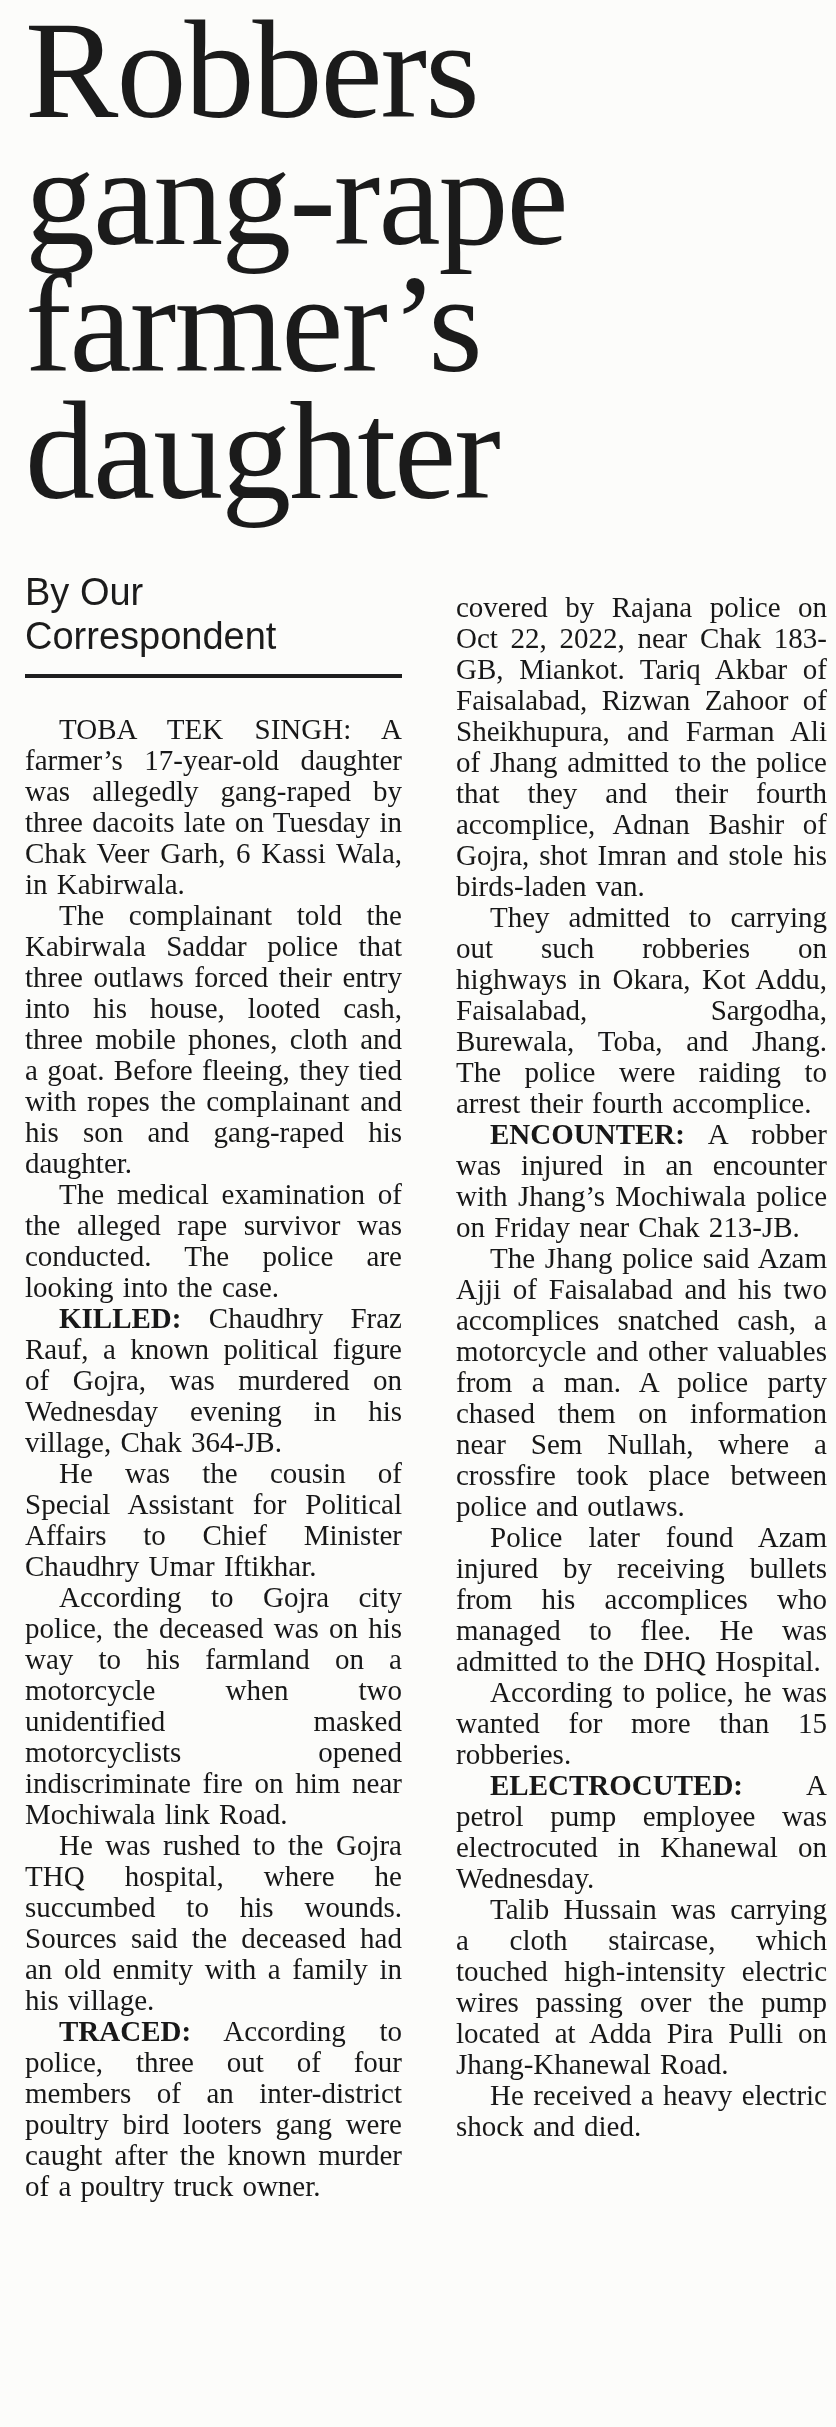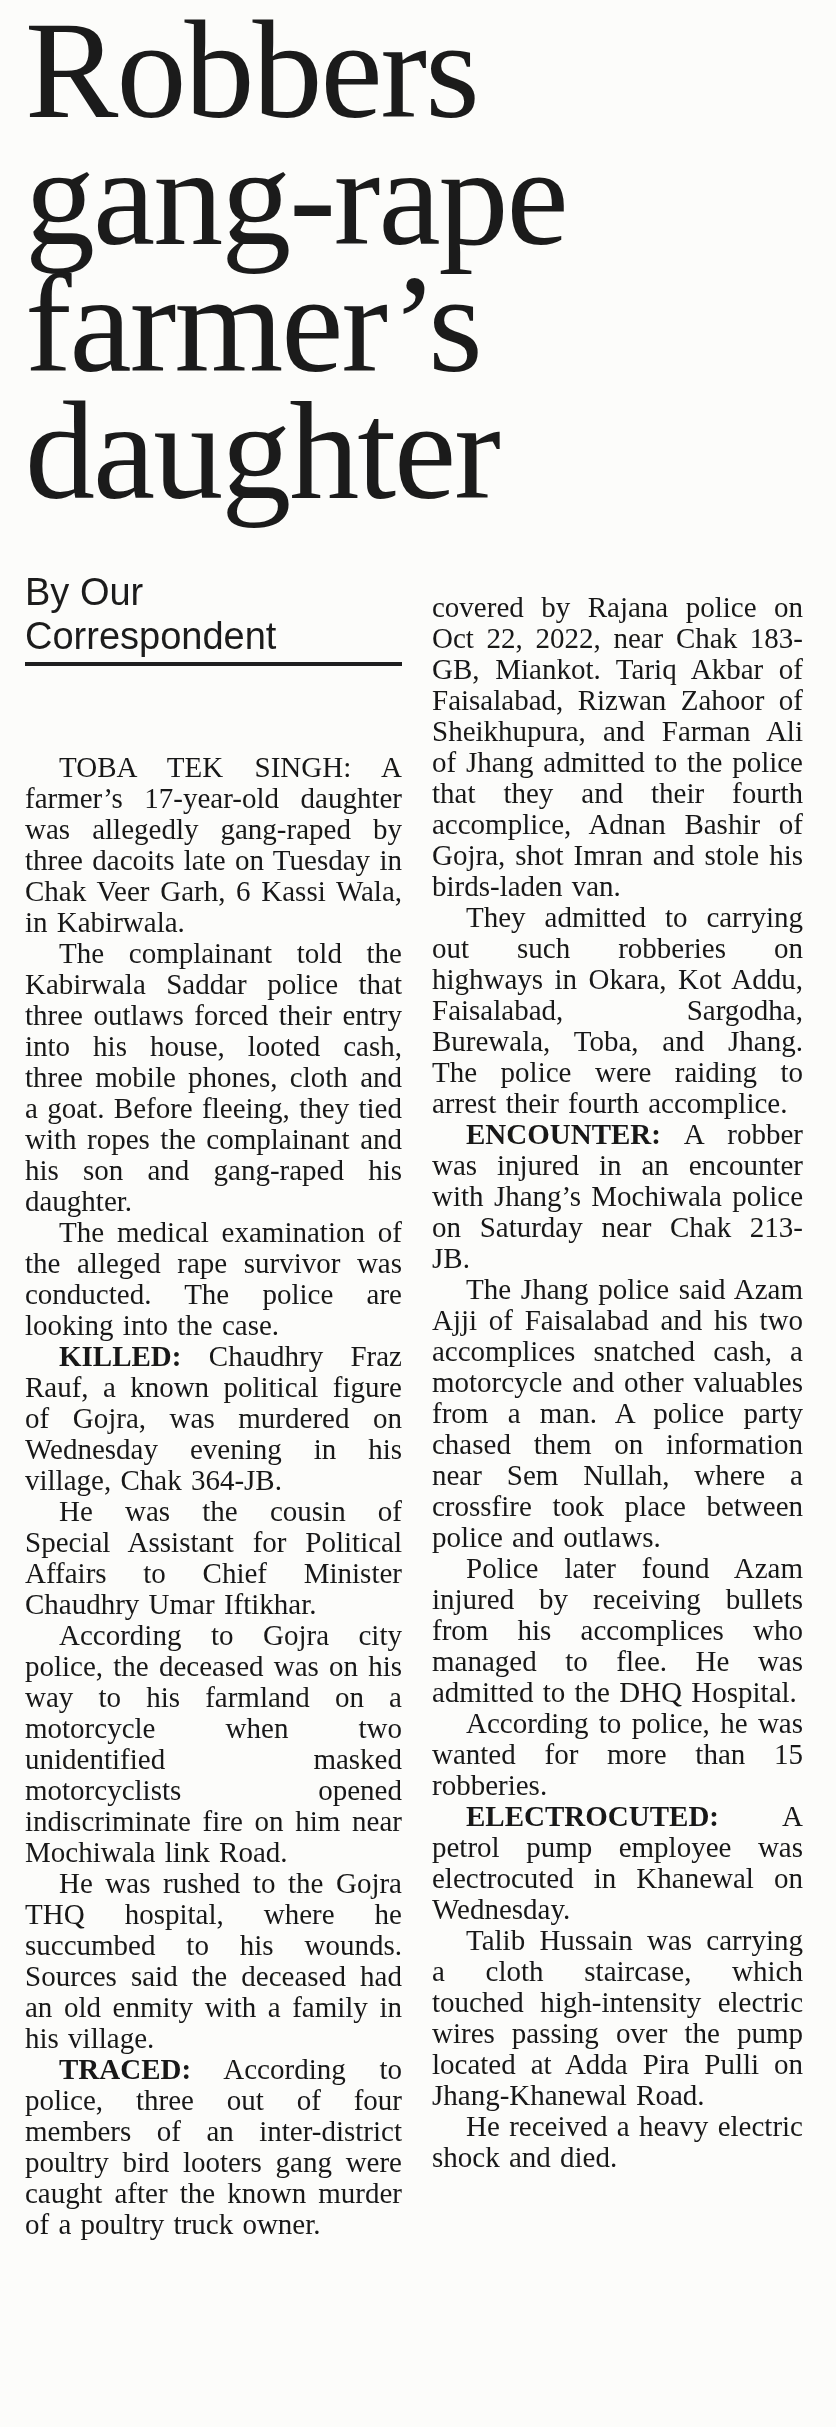--- a/index.html
+++ b/index.html
@@ -23,32 +23,32 @@
     color: #1b1b1b;
   }
   .cols {
     display: flex;
     margin: 56px 0 0 25px;
   }
   .col { box-sizing: border-box; }
   .col-left { width: 377px; }
   .col-right {
     width: 371px;
-    margin-left: 30px;
+    margin-left: 54px;
     padding-top: 22px;
   }
   .byline-wrap {
     font-family: "Liberation Sans", sans-serif;
     font-size: 38px;
     line-height: 44px;
     color: #1c1c1c;
-    padding-bottom: 4px;
+    padding-bottom: 16px;
     border-bottom: 4px solid #1f1f1f;
   }
-  .body-left { margin-top: 86px; }
+  .body-left { margin-top: 36px; }
   .para {
     margin: 0;
     font-size: 29px;
     line-height: 31px;
     text-align: justify;
     text-indent: 34px;
     word-spacing: 2px;
     color: #181818;
   }
   .para .lead { font-weight: 700; }
@@ -75,21 +75,21 @@
         <p class="para"><b class="lead"></b><span>He was the cousin of Special Assistant for Political Affairs to Chief Minister Chaudhry Umar Iftikhar.</span></p>
         <p class="para"><b class="lead"></b><span>According to Gojra city police, the deceased was on his way to his farmland on a motorcycle when two unidentified masked motorcyclists opened indiscriminate fire on him near Mochiwala link Road.</span></p>
         <p class="para"><b class="lead"></b><span>He was rushed to the Gojra THQ hospital, where he succumbed to his wounds. Sources said the deceased had an old enmity with a family in his village.</span></p>
         <p class="para"><b class="lead">TRACED:</b><span> According to police, three out of four members of an inter-district poultry bird looters gang were caught after the known murder of a poultry truck owner.</span></p>
       </div>
     </div>
 
     <div class="col col-right">
       <p class="para no-indent"><b class="lead"></b><span>covered by Rajana police on Oct 22, 2022, near Chak 183-GB, Miankot. Tariq Akbar of Faisalabad, Rizwan Zahoor of Sheikhupura, and Farman Ali of Jhang admitted to the police that they and their fourth accomplice, Adnan Bashir of Gojra, shot Imran and stole his birds-laden van.</span></p>
       <p class="para"><b class="lead"></b><span>They admitted to carrying out such robberies on highways in Okara, Kot Addu, Faisalabad, Sargodha, Burewala, Toba, and Jhang. The police were raiding to arrest their fourth accomplice.</span></p>
-      <p class="para"><b class="lead">ENCOUNTER:</b><span> A robber was injured in an encounter with Jhang’s Mochiwala police on Saturday near Chak 213-JB.</span></p>
+      <p class="para"><b class="lead">ENCOUNTER:</b><span> A robber was injured in an encounter with Jhang’s Mochiwala police on Friday near Chak 213-JB.</span></p>
       <p class="para"><b class="lead"></b><span>The Jhang police said Azam Ajji of Faisalabad and his two accomplices snatched cash, a motorcycle and other valuables from a man. A police party chased them on information near Sem Nullah, where a crossfire took place between police and outlaws.</span></p>
       <p class="para"><b class="lead"></b><span>Police later found Azam injured by receiving bullets from his accomplices who managed to flee. He was admitted to the DHQ Hospital.</span></p>
       <p class="para"><b class="lead"></b><span>According to police, he was wanted for more than 15 robberies.</span></p>
       <p class="para"><b class="lead">ELECTROCUTED:</b><span> A petrol pump employee was electrocuted in Khanewal on Wednesday.</span></p>
       <p class="para"><b class="lead"></b><span>Talib Hussain was carrying a cloth staircase, which touched high-intensity electric wires passing over the pump located at Adda Pira Pulli on Jhang-Khanewal Road.</span></p>
       <p class="para"><b class="lead"></b><span>He received a heavy electric shock and died.</span></p>
     </div>
 
   </div>
 </div>

